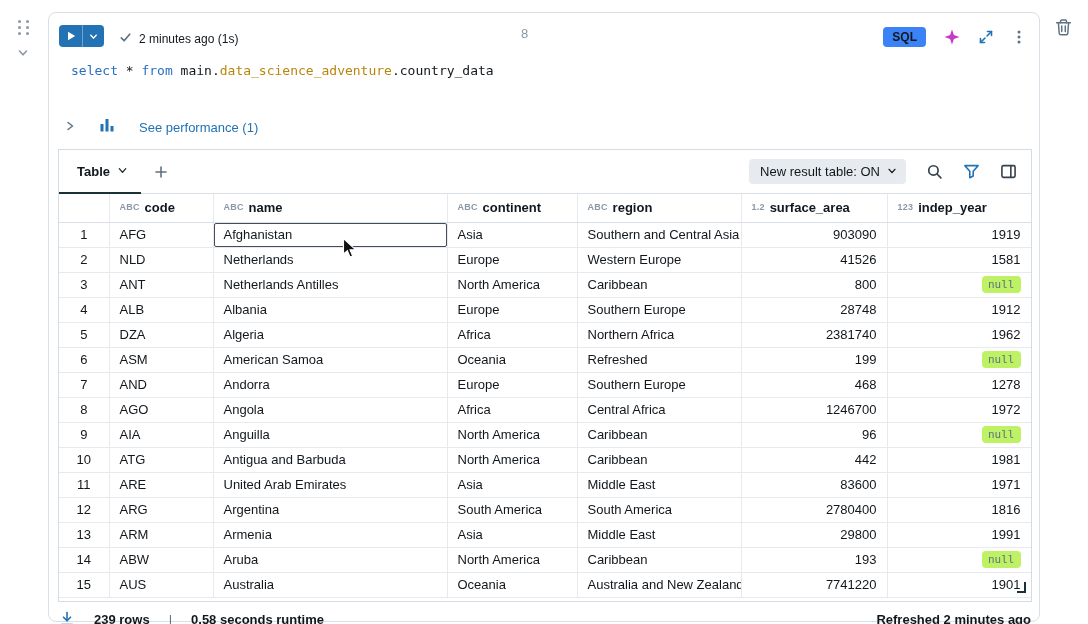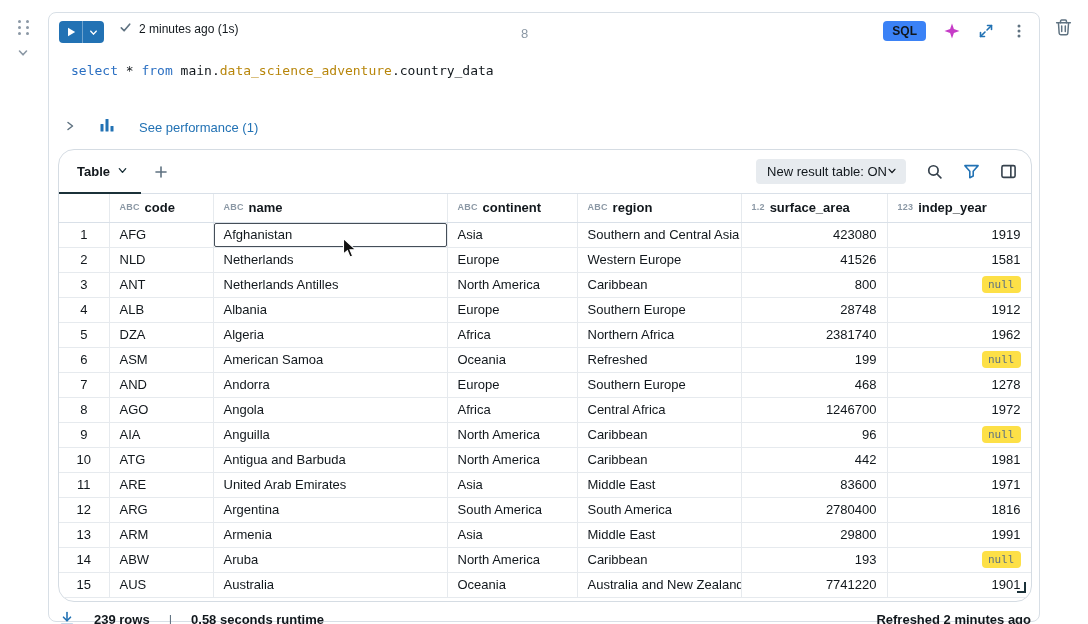--- a/index.html
+++ b/index.html
@@ -14,21 +14,21 @@
   .collapse-chevron { position:absolute; left:16px; top:46px; cursor:pointer; }
 
   
   .trash-btn { position:absolute; left:1054px; top:18px; cursor:pointer; }
 
   
   .cell { position:absolute; left:48px; top:12px; width:992px; height:610px;
     border:1px solid #D8DFE6; border-radius:8px; background:#fff; }
 
   
-  .toolbar { position:relative; display:flex; align-items:flex-start; height:34px; padding:8px 12px 0 10px; }
+  .toolbar { position:relative; display:flex; align-items:flex-end; height:34px; padding:8px 12px 0 10px; }
   .run-btn { display:flex; align-items:center; height:22px; background:#2272B4; border-radius:4px; overflow:hidden; cursor:pointer; }
   .run-btn .play { display:flex; align-items:center; padding:0 6px 0 8px; }
   .run-btn .divider { width:1px; height:22px; background:rgba(255,255,255,.35); }
   .run-btn .chev { display:flex; align-items:center; padding:0 6px; }
   .last-run { display:flex; align-items:center; gap:7px; margin-left:15px; font-size:12px; color:#11171C; }
   .cell-number { position:absolute; left:472px; top:13px; font-size:13px; color:#8B98A5; }
   .toolbar-right { margin-left:auto; display:flex; align-items:center; gap:17px; }
   .sql-pill { background:#3b82f6; border-radius:4px; padding:3px 9px; font-size:12px; font-weight:700; color:#11171C; cursor:pointer; }
   .icon-btn { display:flex; align-items:center; cursor:pointer; }
 
@@ -37,44 +37,44 @@
   .tok-kw { color:#2A6FC2; }
   .tok-plain { color:#11171C; }
   .tok-schema { color:#B8860B; }
 
   
   .perf { position:absolute; left:15px; top:105px; display:flex; align-items:center; gap:24px; cursor:pointer; }
   .perf .label { color:#2272B4; font-size:13px; }
 
   
   .results { position:absolute; left:9px; top:136px; width:974px; height:453px;
-    border:1px solid #D5DCE3; border-radius:16px; background:#fff; overflow:hidden; }
+    border:1px solid #D5DCE3; border-radius:0; background:#fff; overflow:hidden; }
   .panel-header { display:flex; align-items:center; height:44px; border-bottom:1px solid #D9E0E8; padding-right:14px; }
   .tab { height:44px; display:flex; align-items:center; gap:7px; padding:0 13px 0 18px;
     font-size:13px; font-weight:700; box-shadow:inset 0 -2px 0 #1B3139; cursor:pointer; }
   .add-tab { margin-left:13px; display:flex; align-items:center; cursor:pointer; }
   .header-right { margin-left:auto; display:flex; align-items:center; gap:20px; }
-  .pill { display:flex; align-items:center; background:#E7EBEF; border-radius:4px;
+  .pill { display:flex; align-items:center; gap:7px; background:#E7EBEF; border-radius:4px;
     padding:5px 9px 5px 11px; font-size:13px; color:#11171C; cursor:pointer; }
 
   table.grid { border-collapse:collapse; table-layout:fixed; width:972px; font-size:13px; }
   .grid th, .grid td { border-right:1px solid #E6EAEE; border-bottom:1px solid #E6EAEE; overflow:hidden; white-space:nowrap; }
   .grid th { height:28px; text-align:left; font-weight:600; padding:0 10px; border-bottom:1px solid #D9E0E8; }
   .grid td { height:25px; padding:0 10px; }
   .grid th:nth-child(1) { width:50px; }
   .grid th:nth-child(2) { width:104px; }
   .grid th:nth-child(3) { width:234px; }
   .grid th:nth-child(4) { width:130px; }
   .grid th:nth-child(5) { width:164px; }
   .grid th:nth-child(6) { width:146px; }
   .grid th:nth-child(7) { width:144px; }
   .grid td.row-num { text-align:center; padding:0 6px; }
   .grid td.num { text-align:right; }
   .type-icon { font-size:9px; font-weight:700; letter-spacing:.2px; color:#8B98A5; margin-right:5px; position:relative; top:-2px; }
-  .null-badge { display:inline-block; background:#fde047; border-radius:4px; padding:1px 6px;
+  .null-badge { display:inline-block; background:#bef264; border-radius:4px; padding:1px 6px;
     font-family:"DejaVu Sans Mono",monospace; font-size:11px; color:#5F7281; line-height:15px; }
   td.selected { position:relative; }
   td.selected::after { content:""; position:absolute; inset:0; border:1.5px solid #454E58; border-radius:2px; pointer-events:none; }
   .corner-mark { position:absolute; right:5px; top:432px; width:9px; height:11px;
     border-right:2px solid #1B3139; border-bottom:2px solid #1B3139; }
 
   
   .status { position:absolute; left:10px; right:8px; top:588px; height:36px;
     display:flex; align-items:center; gap:19px; font-size:13px; font-weight:700; }
   .status .sep { color:#5F7281; font-weight:400; }
@@ -235,21 +235,21 @@
               <th><span class="type-icon">123</span><span>indep_year</span></th>
             </tr>
         </thead>
         <tbody id="table-body">
             <tr>
               <td class="row-num">1</td>
               <td>AFG</td>
               <td class="selected">Afghanistan</td>
               <td>Asia</td>
               <td>Southern and Central Asia</td>
-              <td class="num">423080</td>
+              <td class="num">903090</td>
               <td class="num">1919</td>
             </tr>
             <tr>
               <td class="row-num">2</td>
               <td>NLD</td>
               <td>Netherlands</td>
               <td>Europe</td>
               <td>Western Europe</td>
               <td class="num">41526</td>
               <td class="num">1581</td>

